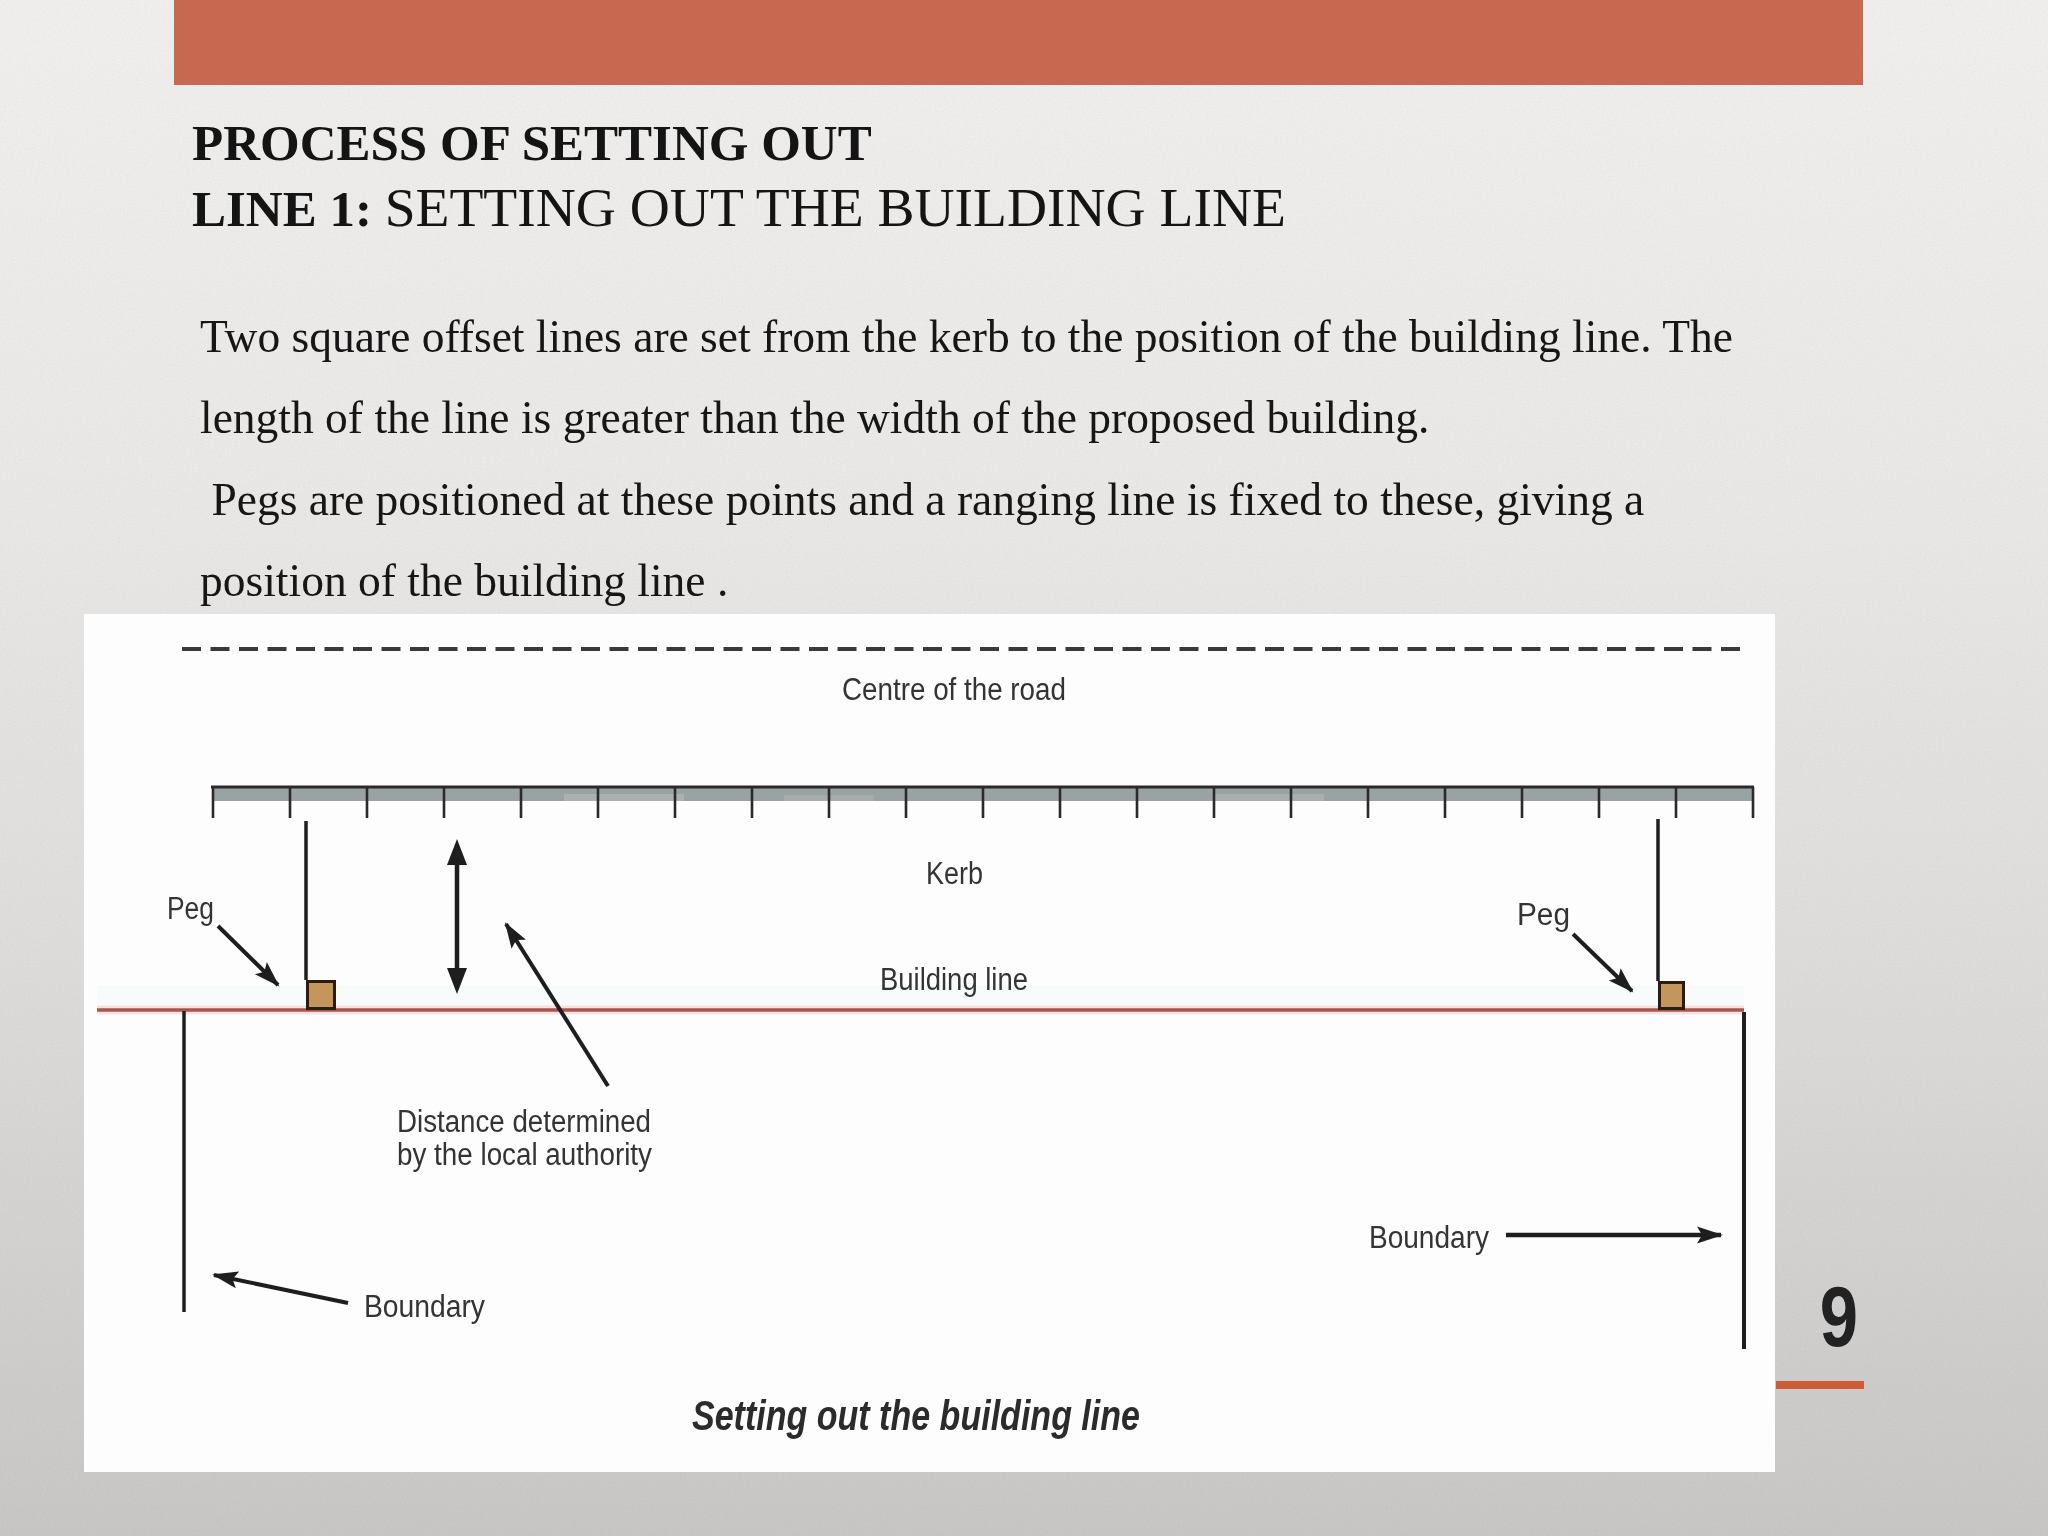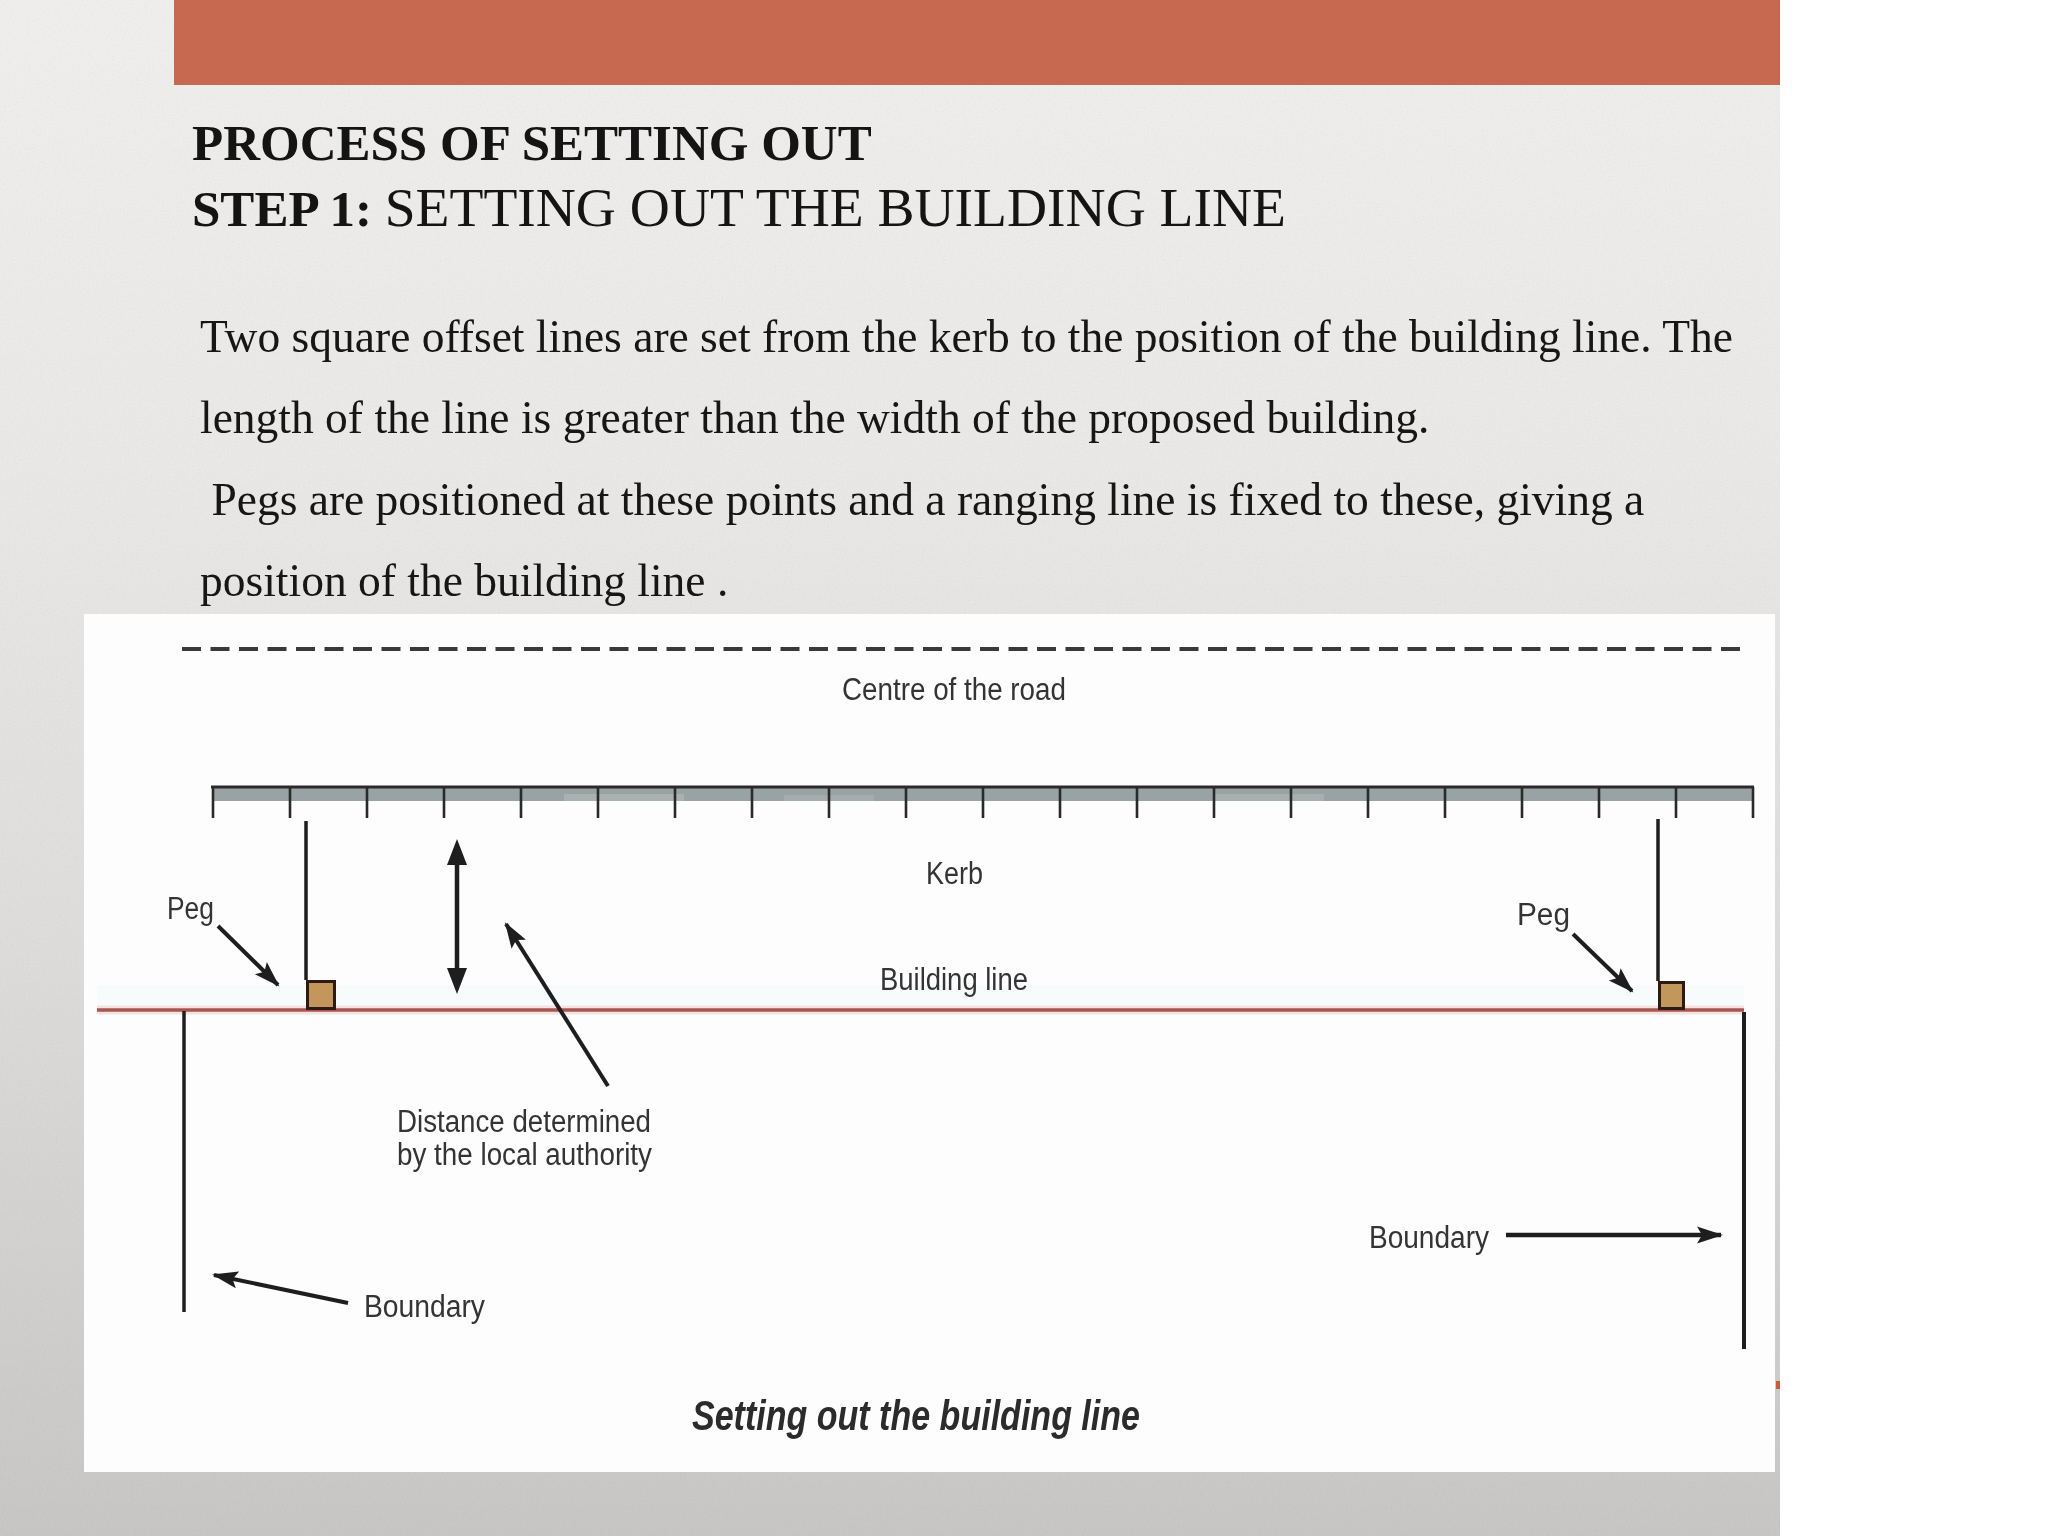--- a/index.html
+++ b/index.html
@@ -1,16 +1,16 @@
 <!DOCTYPE html>
 <html><head>
 <meta charset="utf-8">
 <style>
 html,body{margin:0;padding:0;}
-#page{position:relative;width:1780px;height:1536px;overflow:hidden;
+#page{position:relative;width:2048px;height:1536px;overflow:hidden;
  background:linear-gradient(180deg,#f1f0ee 0%,#ebeae8 30%,#dedddb 62%,#c7c6c4 100%);
  font-family:"Liberation Serif",serif;}
 #noise{position:absolute;left:0;top:0;width:2048px;height:1536px;}
 #bar{position:absolute;left:174px;top:0;width:1689px;height:85px;background:#c66950;}
 #title1{position:absolute;left:192px;top:110px;font-size:51px;font-weight:bold;line-height:67px;color:#141414;white-space:pre;}
 #title2{position:absolute;left:192px;top:173px;font-size:55.5px;line-height:70px;color:#141414;white-space:pre;}
 #title2 b{font-size:51px;}
 #btext{position:absolute;left:200px;top:296px;font-size:45.5px;line-height:81.4px;color:#161616;white-space:pre;}
 #panel{position:absolute;left:84px;top:614px;width:1691px;height:858px;background:#fdfdfd;}
 #pnum{position:absolute;left:1804px;top:1273px;width:70px;text-align:center;font-family:"Liberation Sans",sans-serif;font-weight:bold;font-size:86px;color:#222;transform:scaleX(0.80);line-height:1;}
@@ -29,21 +29,21 @@
           <feFuncA type="linear" slope="0.12" intercept="0"></feFuncA>
         </feComponentTransfer>
       </filter>
       <rect width="2048" height="1536" filter="url(#n)"></rect>
     </svg>
 
 <div id="bar"></div>
 
 <div id="title1">PROCESS OF SETTING OUT</div>
 
-<div id="title2"><b>STEP 1: </b>SETTING OUT THE BUILDING LINE</div>
+<div id="title2"><b>LINE 1: </b>SETTING OUT THE BUILDING LINE</div>
 
 <div id="btext">Two square offset lines are set from the kerb to the position of the building line. The
 length of the line is greater than the width of the proposed building.
  Pegs are positioned at these points and a ranging line is fixed to these, giving a
 position of the building line .</div>
 
 <div id="panel"></div>
 
 <svg id="diagram" style="position:absolute;left:84px;top:614px" width="1691" height="858" viewBox="0 0 1691 858">
 <defs>

